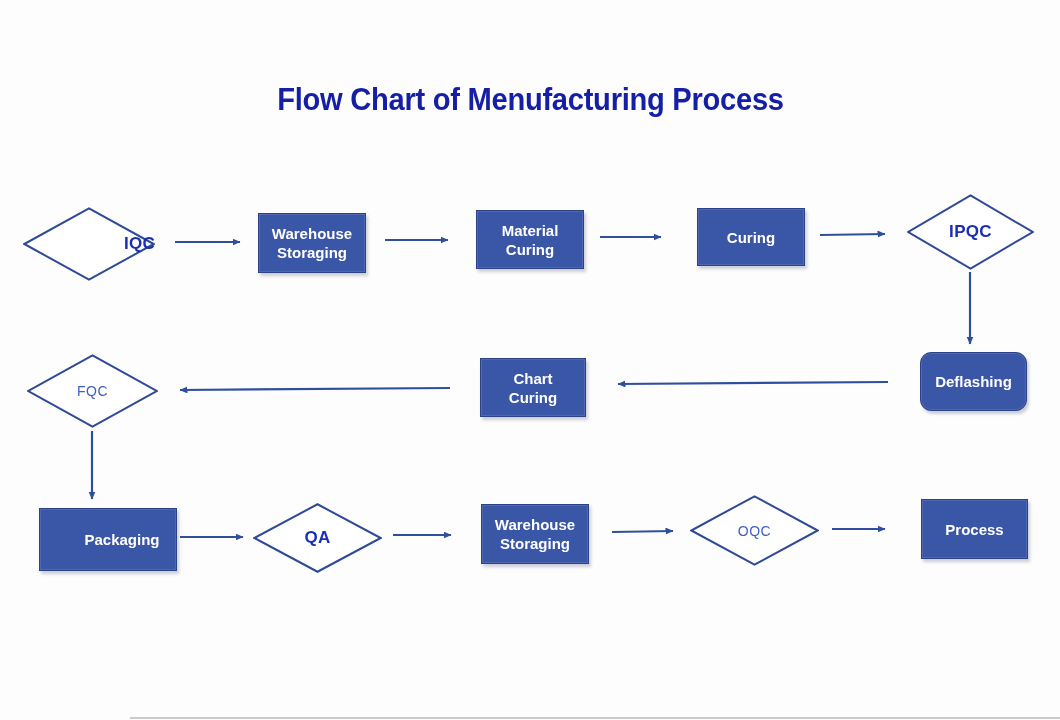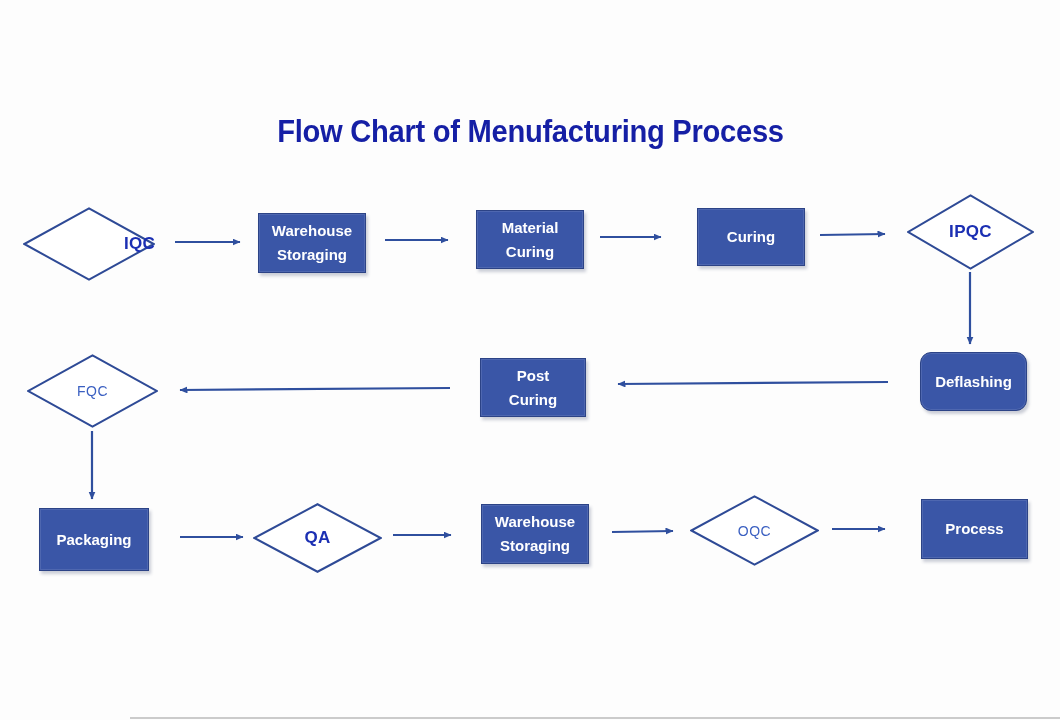--- a/index.html
+++ b/index.html
@@ -14,21 +14,20 @@
     background: #fdfdfd;
     overflow: hidden;
     font-family: "Liberation Sans", sans-serif;
   }
   .title-wrap {
     position: absolute;
     left: 0;
     top: 82px;
     width: 1060px;
     text-align: center;
-    margin-top: 32px;
   }
   .title {
     display: inline-block;
     margin: 0;
     font-size: 31px;
     font-weight: bold;
     letter-spacing: -0.3px;
     color: #151fa5;
     transform: scaleX(0.94);
     transform-origin: 50% 50%;
@@ -49,21 +48,21 @@
     justify-content: center;
     text-align: center;
   }
   .process {
     background: #3a56a7;
     border: 1px solid #2c4386;
     box-shadow: inset 0 0 0 1px rgba(255,255,255,0.10), 2px 3px 3px rgba(90,100,130,0.30);
     color: #ffffff;
     font-weight: bold;
     font-size: 15px;
-    line-height: 24px;
+    line-height: 19px;
   }
   .process .label {
     white-space: pre-line;
   }
   .decision {
     background: transparent;
   }
   .decision svg {
     position: absolute;
     left: 0;
@@ -162,32 +161,32 @@
       <polygon class="diamond-shape" points="50,1 99,28 50,55 1,28" vector-effect="non-scaling-stroke"></polygon>
     </svg>
     <span class="label">IPQC</span>
   </div>
 
   <div class="node process" style="left:920px; top:352px; width:105px; height:57px;border-radius:11px;">
     <span class="label">Deflashing</span>
   </div>
 
   <div class="node process" style="left:480px; top:358px; width:104px; height:57px;">
-    <span class="label">Post
+    <span class="label">Chart
 Curing</span>
   </div>
 
   <div class="node decision reg-label" style="left:27px; top:354px; width:131px; height:74px;">
     <svg viewBox="0 0 100 56" preserveAspectRatio="none">
       <polygon class="diamond-shape" points="50,1 99,28 50,55 1,28" vector-effect="non-scaling-stroke"></polygon>
     </svg>
     <span class="label">FQC</span>
   </div>
 
-  <div class="node process" style="left:39px; top:508px; width:108px; height:61px;">
+  <div class="node process" style="left:39px; top:508px; width:108px; height:61px;padding-left:28px;">
     <span class="label">Packaging</span>
   </div>
 
   <div class="node decision bold-label" style="left:253px; top:503px; width:129px; height:70px;">
     <svg viewBox="0 0 100 56" preserveAspectRatio="none">
       <polygon class="diamond-shape" points="50,1 99,28 50,55 1,28" vector-effect="non-scaling-stroke"></polygon>
     </svg>
     <span class="label">QA</span>
   </div>
 

